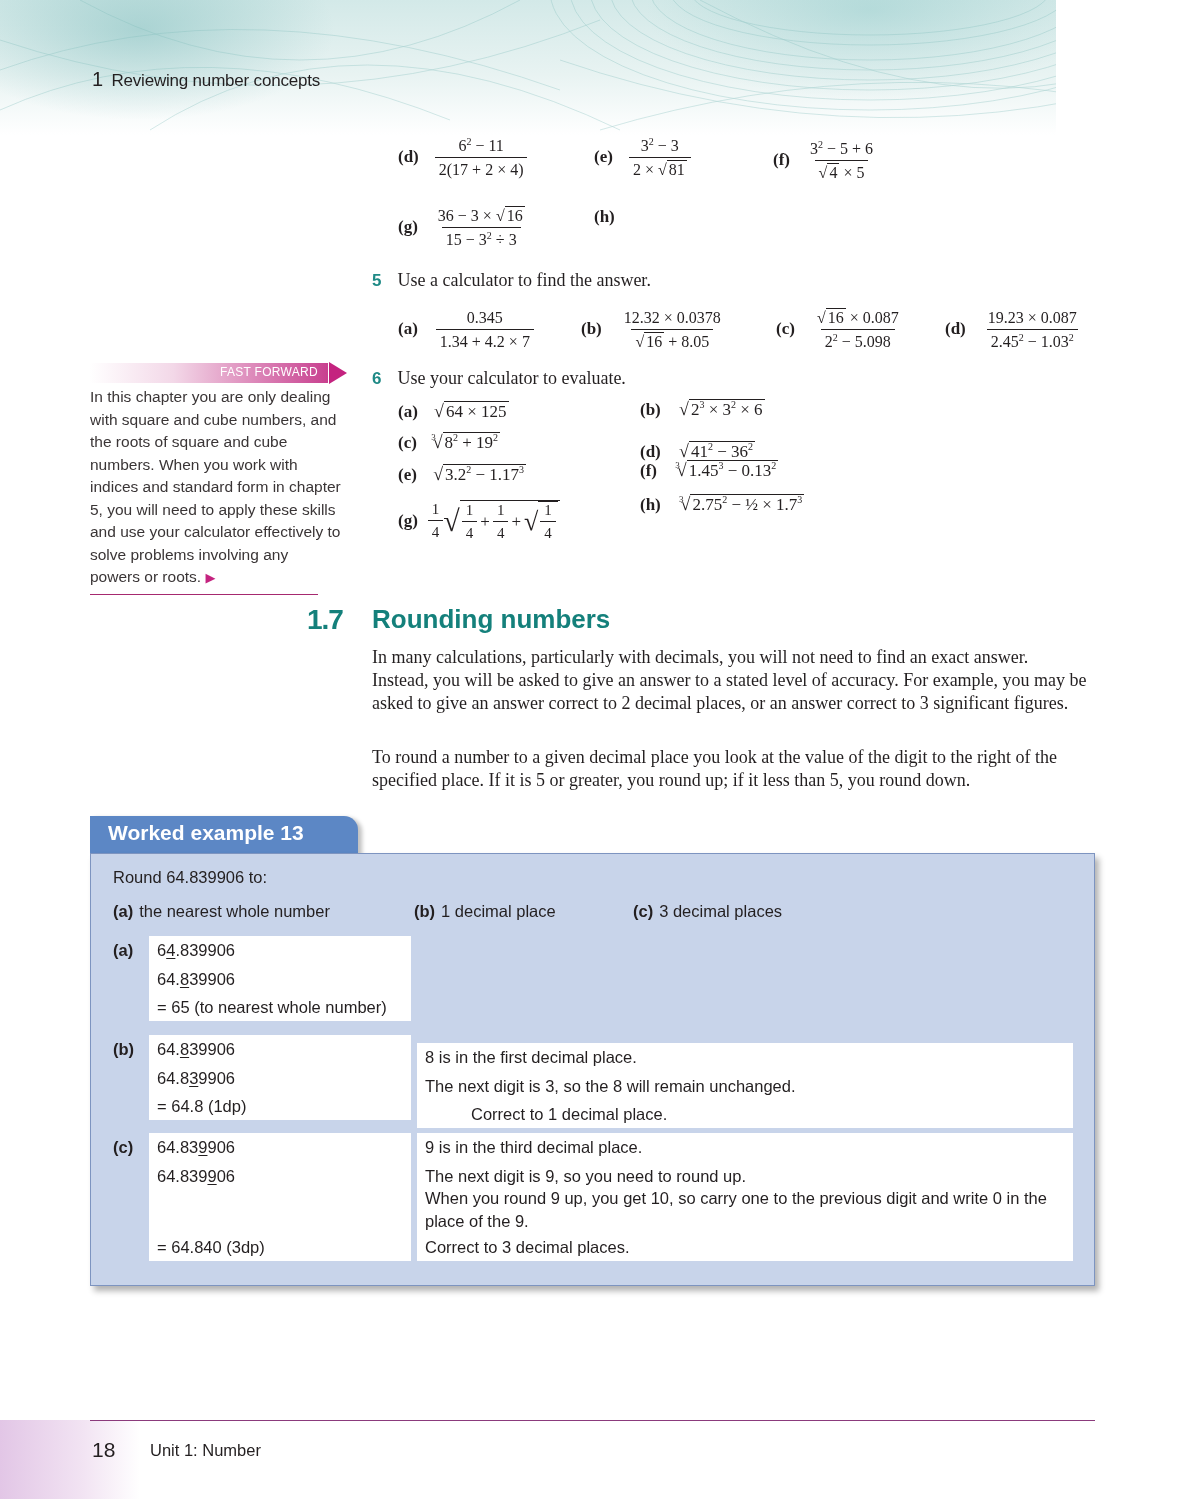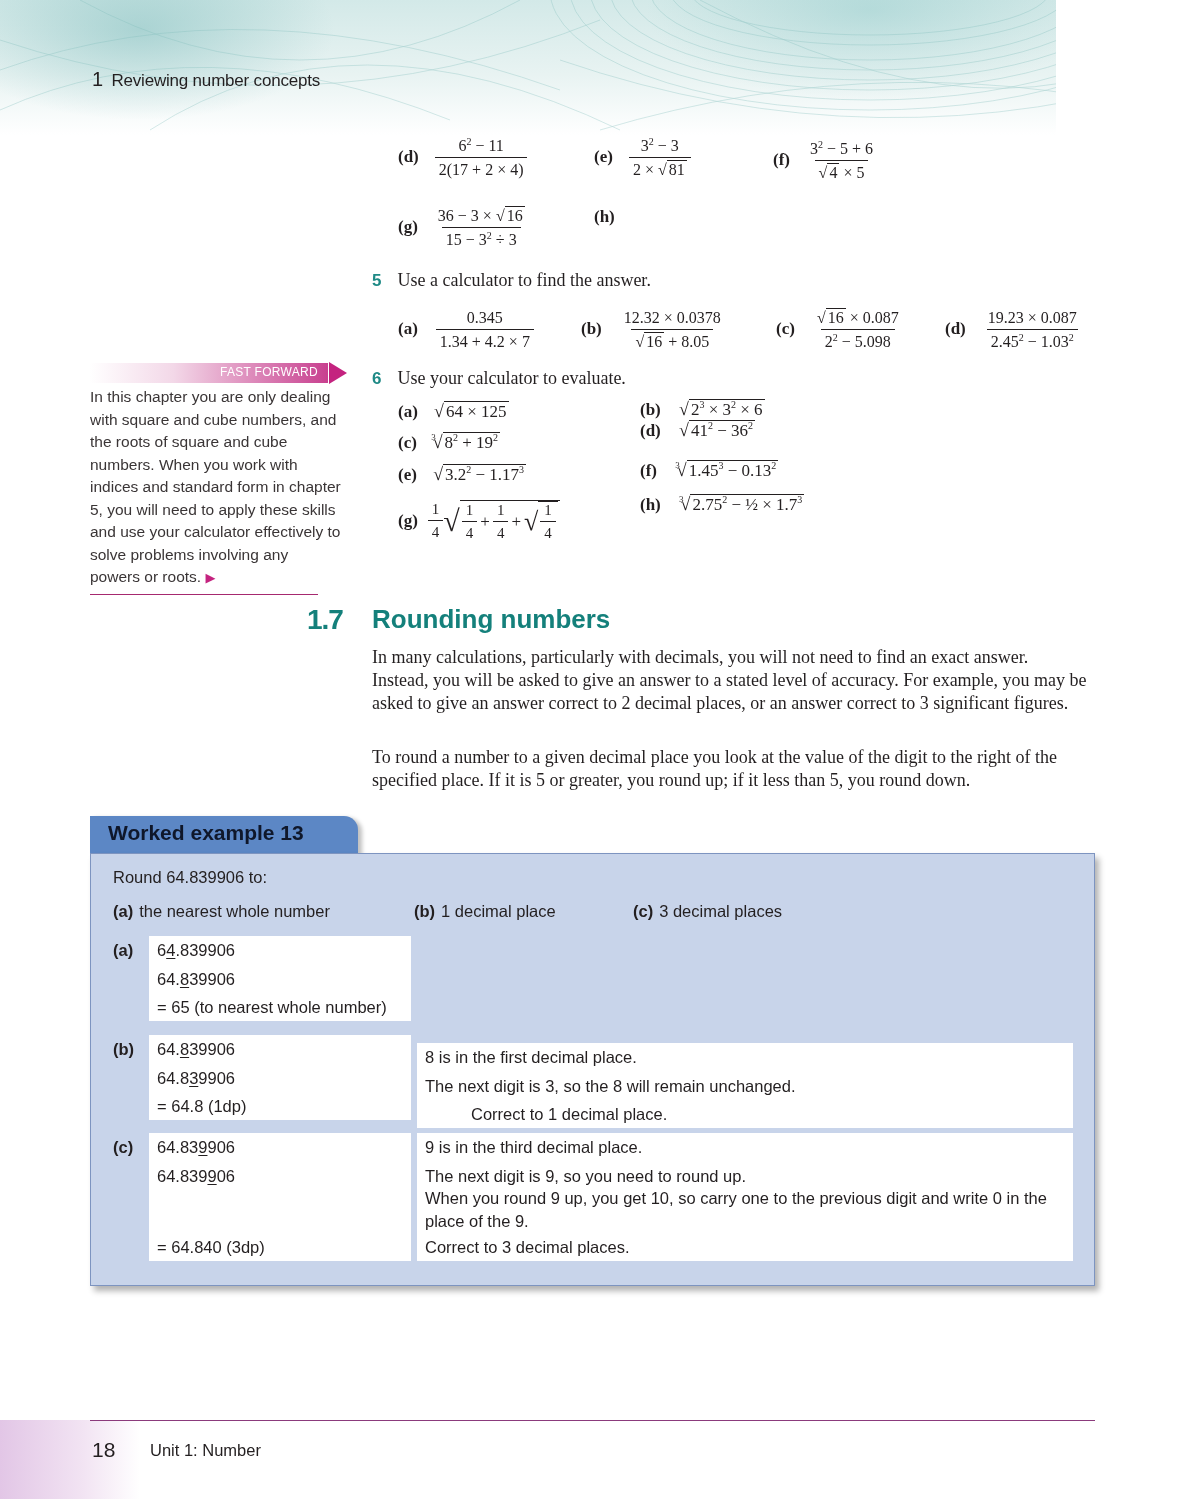--- a/index.html
+++ b/index.html
@@ -56,21 +56,21 @@
 
   .sec-num { position: absolute; left: 307px; top: 604px; font-family: "Liberation Sans", sans-serif; font-weight: bold; font-size: 28px; color: #14807b; letter-spacing: -1px; }
   .sec-title { position: absolute; left: 372px; top: 604px; font-family: "Liberation Sans", sans-serif; font-weight: bold; font-size: 26px; color: #14807b; }
   .body-para { position: absolute; left: 372px; width: 715px; font-size: 18px; line-height: 22.8px; color: #231f20; }
 
   .we-tab {
     position: absolute; left: 90px; top: 816px; width: 268px; height: 38px;
     background: #5c87c5; border-top-right-radius: 14px;
     box-shadow: 4px 2px 4px rgba(0,0,0,0.25);
   }
-  .we-tab span { position: absolute; left: 18px; top: 5px; color: #0f172a; font-family: "Liberation Sans", sans-serif; font-weight: bold; font-size: 21px; }
+  .we-tab span { position: absolute; left: 18px; top: 5px; color: #ffffff; font-family: "Liberation Sans", sans-serif; font-weight: bold; font-size: 21px; }
   .we-box {
     position: absolute; left: 90px; top: 853px; width: 1005px; height: 433px;
     background: #c8d4ea; border: 1px solid #7d94c0;
     box-shadow: 4px 5px 6px rgba(0,0,0,0.3);
     font-family: "Liberation Sans", sans-serif; font-size: 16.5px; color: #231f20;
   }
   .we-intro { position: absolute; left: 22px; top: 14px; }
   .we-parts { position: absolute; left: 22px; top: 48px; width: 900px; }
   .we-parts span { position: absolute; white-space: nowrap; }
   .we-parts b { margin-right: 6px; }
@@ -195,21 +195,21 @@
   <span class="root-sign">√</span><span class="rad">64 × 125</span>
 </div>
 <div class="abs" style="left:640px; top:399px; font-size:17px;">
   <span class="lbl" style="margin-right:14px;">(b)</span>
   <span class="root-sign">√</span><span class="rad">2<sup>3</sup> × 3<sup>2</sup> × 6</span>
 </div>
 <div class="abs" style="left:398px; top:432px; font-size:17px;">
   <span class="lbl" style="margin-right:10px;">(c)</span>
   <span class="idx">3</span><span class="root-sign">√</span><span class="rad">8<sup>2</sup> + 19<sup>2</sup></span>
 </div>
-<div class="abs" style="left:640px; top:420px; font-size:17px;">
+<div class="abs" style="left:640px; top:441px; font-size:17px;">
   <span class="lbl" style="margin-right:14px;">(d)</span>
   <span class="root-sign">√</span><span class="rad">41<sup>2</sup> − 36<sup>2</sup></span>
 </div>
 <div class="abs" style="left:398px; top:464px; font-size:17px;">
   <span class="lbl" style="margin-right:12px;">(e)</span>
   <span class="root-sign">√</span><span class="rad">3.2<sup>2</sup> − 1.17<sup>3</sup></span>
 </div>
 <div class="abs" style="left:640px; top:460px; font-size:17px;">
   <span class="lbl" style="margin-right:14px;">(f)</span>
   <span class="idx">3</span><span class="root-sign">√</span><span class="rad">1.45<sup>3</sup> − 0.13<sup>2</sup></span>

